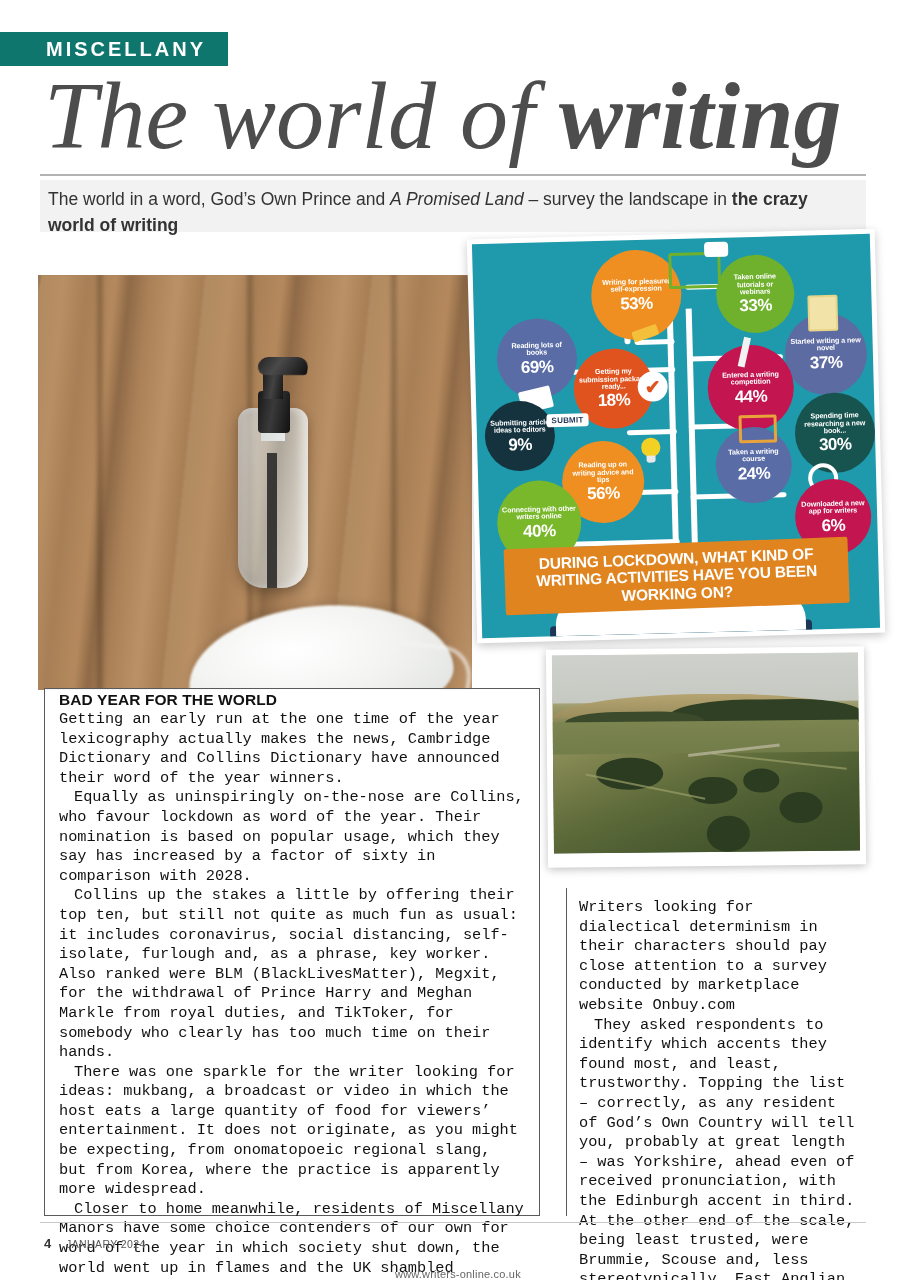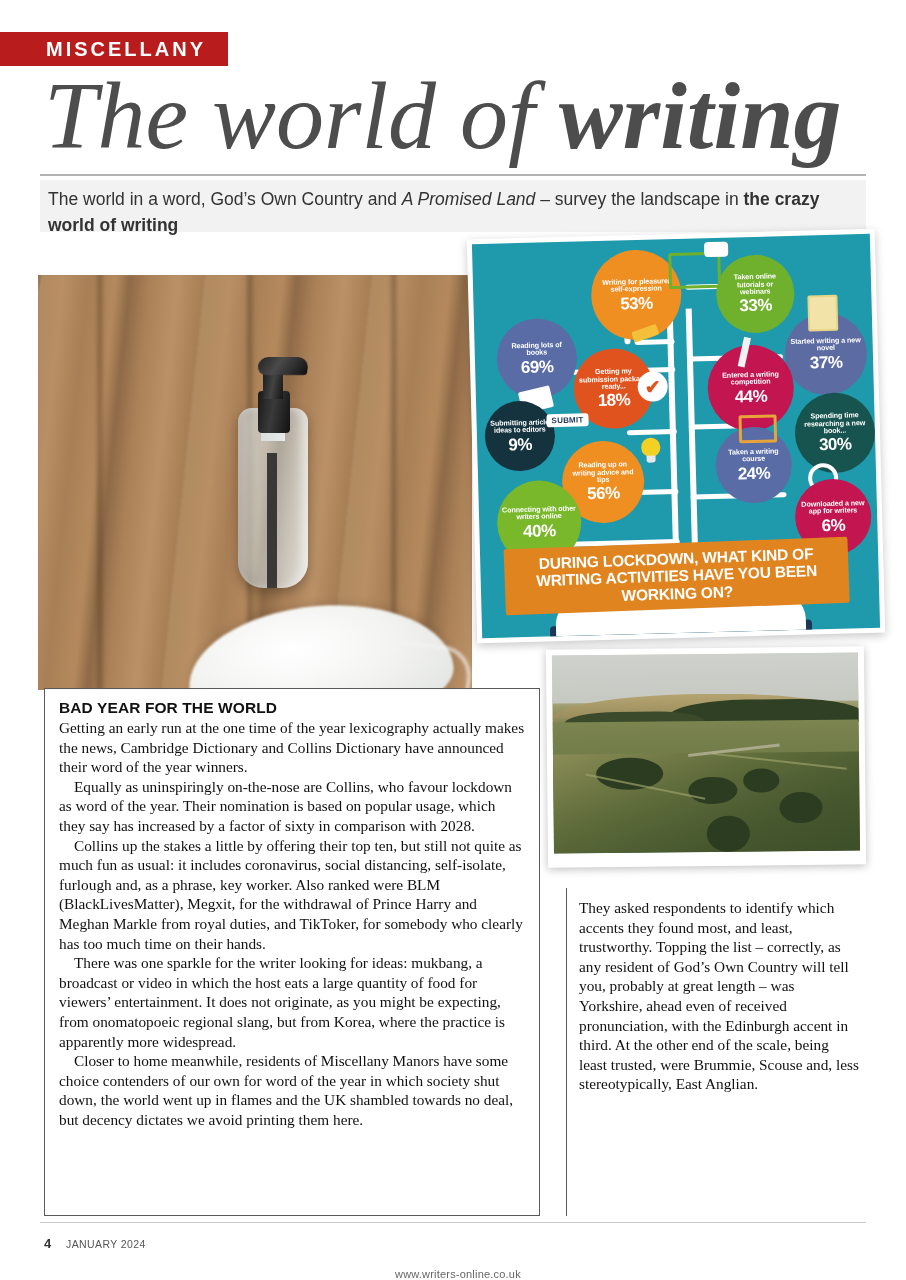--- a/index.html
+++ b/index.html
@@ -8,21 +8,21 @@
     background:#ffffff;
     font-family:"Liberation Sans", sans-serif;
     position:relative;
     overflow:hidden;
   }
   .page{position:absolute;inset:0;}
 
   
   .kicker{
     position:absolute;left:0;top:32px;
-    background:#b91c1c;
+    background:#0f766e;
     color:#ffffff;
     padding:7px 22px 7px 46px;
     font-size:20px;font-weight:bold;
     letter-spacing:3px;
     font-family:"Liberation Sans", sans-serif;
     line-height:1;
   }
 
   
   .title{
@@ -222,38 +222,38 @@
   .copse{position:absolute;background:#2c3c20;border-radius:50%;}
   .wallline{position:absolute;background:#9aa06a;opacity:.7;height:2px;}
   .road{position:absolute;background:#b8b49a;opacity:.8;}
 
   
   .col-left{
     position:absolute;left:44px;top:688px;width:496px;height:528px;
     background:rgba(255,255,255,.93);
     border:1px solid #5a5a5a;
     box-sizing:border-box;
-    padding:10px 14px 6px 14px;
+    padding:2px 14px 6px 14px;
   }
   .col-right{
     position:absolute;left:566px;top:888px;width:300px;height:328px;
     border-left:1px solid #5a5a5a;
     box-sizing:border-box;
     padding:10px 6px 6px 12px;
   }
   .subhead{
     font-family:"Liberation Sans", sans-serif;
     font-weight:bold;
     font-size:15.5px;
     letter-spacing:.1px;
     color:#111111;
     margin:0 0 1px 0;
   }
   .body-p{
-    font-family:Liberation Serif, serif;
+    font-family:Liberation Mono, monospace;
     font-size:15.3px;
     line-height:19.6px;
     color:#111111;
     margin:0;
     text-indent:0;
   }
   .body-p + .body-p{text-indent:15px;}
 
   
   .footer-rule{
@@ -276,21 +276,21 @@
 <body>
 
 <div class="page">
 
   <div class="kicker">MISCELLANY</div>
 
   <div class="title"><span>The world of </span><span class="b">writing</span></div>
 
   <div class="rule"></div>
 
-  <div class="standfirst"><span>The world in a word, God’s Own Country and </span><i>A Promised Land</i><span> – survey the landscape in </span><b>the crazy world of writing</b></div>
+  <div class="standfirst"><span>The world in a word, God’s Own Prince and </span><i>A Promised Land</i><span> – survey the landscape in </span><b>the crazy world of writing</b></div>
 
   <div class="photo-sanitizer">
     <div class="wood"></div>
     <div class="wood-seam" style="left:58px"></div>
     <div class="wood-seam" style="left:208px"></div>
     <div class="wood-seam" style="left:352px"></div>
     <div class="bottle">
       <div class="bottle-body"></div>
       <div class="bottle-neck"></div>
       <div class="bottle-tube"></div>
@@ -422,20 +422,21 @@
   <div class="col-left">
     <div class="subhead">BAD YEAR FOR THE WORLD</div>
     <p class="body-p">Getting an early run at the one time of the year lexicography actually makes the news, Cambridge Dictionary and Collins Dictionary have announced their word of the year winners.</p>
     <p class="body-p">Equally as uninspiringly on-the-nose are Collins, who favour lockdown as word of the year. Their nomination is based on popular usage, which they say has increased by a factor of sixty in comparison with 2028.</p>
     <p class="body-p">Collins up the stakes a little by offering their top ten, but still not quite as much fun as usual: it includes coronavirus, social distancing, self-isolate, furlough and, as a phrase, key worker. Also ranked were BLM (BlackLivesMatter), Megxit, for the withdrawal of Prince Harry and Meghan Markle from royal duties, and TikToker, for somebody who clearly has too much time on their hands.</p>
     <p class="body-p">There was one sparkle for the writer looking for ideas: mukbang, a broadcast or video in which the host eats a large quantity of food for viewers’ entertainment. It does not originate, as you might be expecting, from onomatopoeic regional slang, but from Korea, where the practice is apparently more widespread.</p>
     <p class="body-p">Closer to home meanwhile, residents of Miscellany Manors have some choice contenders of our own for word of the year in which society shut down, the world went up in flames and the UK shambled towards no deal, but decency dictates we avoid printing them here.</p>
   </div>
 
   <div class="col-right">
+    <p class="body-p">Writers looking for dialectical determinism in their characters should pay close attention to a survey conducted by marketplace website Onbuy.com</p>
     <p class="body-p">They asked respondents to identify which accents they found most, and least, trustworthy. Topping the list – correctly, as any resident of God’s Own Country will tell you, probably at great length – was Yorkshire, ahead even of received pronunciation, with the Edinburgh accent in third. At the other end of the scale, being least trusted, were Brummie, Scouse and, less stereotypically, East Anglian.</p>
   </div>
 
   <div class="footer-rule"></div>
   <div class="pagenum">4</div>
   <div class="issue">JANUARY 2024</div>
   <div class="weburl">www.writers-online.co.uk</div>
 
 </div>
 

